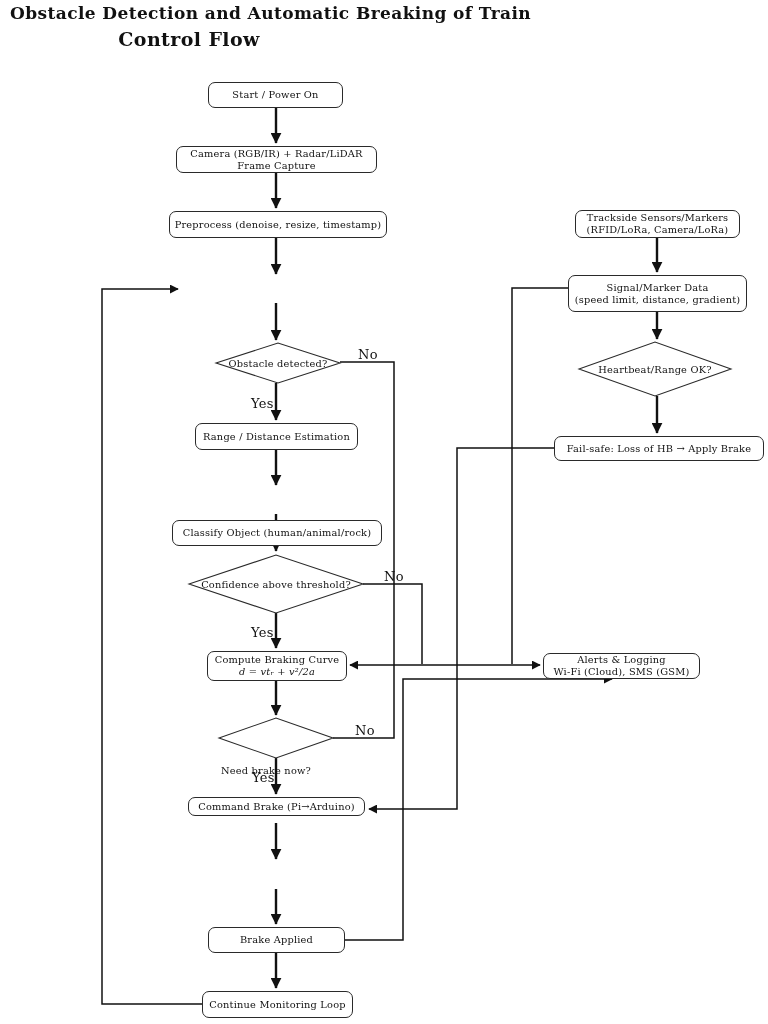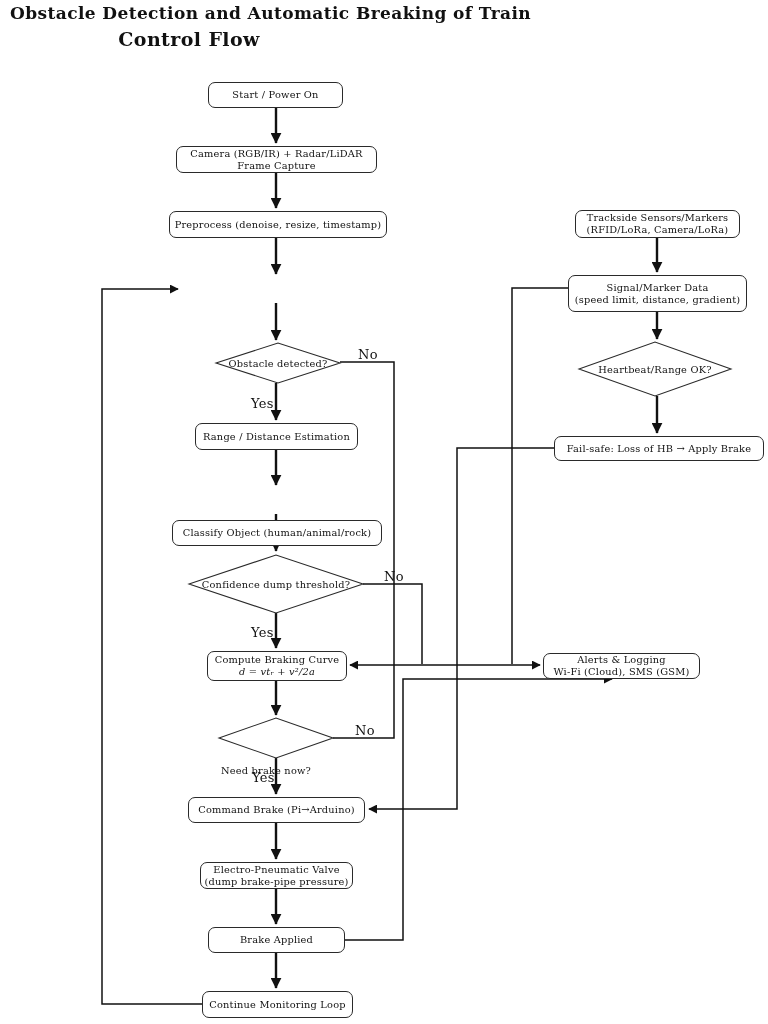--- a/index.html
+++ b/index.html
@@ -80,35 +80,33 @@
   <div class="node" style="left:208px;top:82px;width:135px;height:26px;">Start / Power On</div>
   <div class="node" style="left:176px;top:146px;width:201px;height:27px;">Camera (RGB/IR) + Radar/LiDAR
 Frame Capture</div>
   <div class="node" style="left:169px;top:211px;width:218px;height:27px;">Preprocess (denoise, resize, timestamp)</div>
   <div class="node" style="left:195px;top:423px;width:163px;height:27px;">Range / Distance Estimation</div>
   <div class="node" style="left:172px;top:488px;width:210px;height:26px;margin-top:32px;">Classify Object (human/animal/rock)</div>
   <div class="node" style="left:207px;top:651px;width:140px;height:30px;">
     <span>Compute Braking Curve</span>
     <span class="formula">d = vtᵣ + v²/2a</span>
   </div>
-  <div class="node" style="left:188px;top:797px;width:177px;height:26px;text-align:right;">Command Brake (Pi→Arduino)</div>
-  <div class="node" style="left:200px;top:862px;width:153px;height:27px;">Electro-Pneumatic Valve
-(dump brake-pipe pressure)</div>
+  <div class="node" style="left:188px;top:797px;width:177px;height:19px;text-align:right;">Command Brake (Pi→Arduino)</div>
   <div class="node" style="left:208px;top:927px;width:137px;height:26px;">Brake Applied</div>
   <div class="node" style="left:202px;top:991px;width:151px;height:27px;">Continue Monitoring Loop</div>
   <div class="node" style="left:575px;top:210px;width:165px;height:28px;">Trackside Sensors/Markers
 (RFID/LoRa, Camera/LoRa)</div>
   <div class="node" style="left:568px;top:275px;width:179px;height:37px;">Signal/Marker Data
 (speed limit, distance, gradient)</div>
   <div class="node" style="left:554px;top:436px;width:210px;height:25px;">Fail-safe: Loss of HB → Apply Brake</div>
   <div class="node" style="left:543px;top:653px;width:157px;height:26px;">Alerts &amp; Logging
 Wi-Fi (Cloud), SMS (GSM)</div>
 
   <div class="dlabel" style="left:208px;top:358px;width:140px;">Obstacle detected?</div>
-  <div class="dlabel" style="left:186px;top:579px;width:180px;">Confidence dump threshold?</div>
+  <div class="dlabel" style="left:186px;top:579px;width:180px;">Confidence above threshold?</div>
   <div class="dlabel" style="left:196px;top:733px;width:140px;margin-top:32px;">Need brake now?</div>
   <div class="dlabel" style="left:575px;top:364px;width:160px;">Heartbeat/Range OK?</div>
 
   <span class="elabel" style="left:358px;top:347px;">No</span>
   <span class="elabel" style="left:251px;top:396px;">Yes</span>
   <span class="elabel" style="left:384px;top:569px;">No</span>
   <span class="elabel" style="left:251px;top:625px;">Yes</span>
   <span class="elabel" style="left:355px;top:723px;">No</span>
   <span class="elabel" style="left:252px;top:770px;">Yes</span>
 

